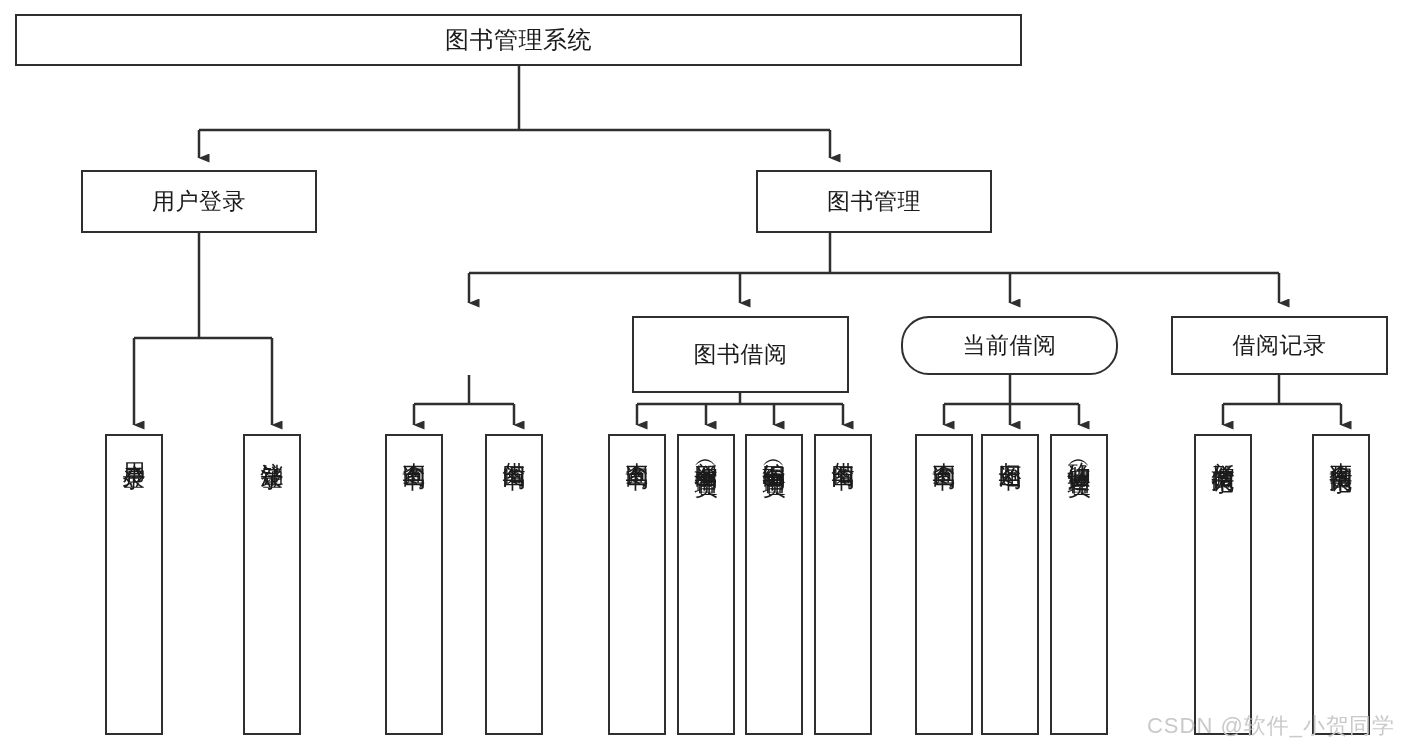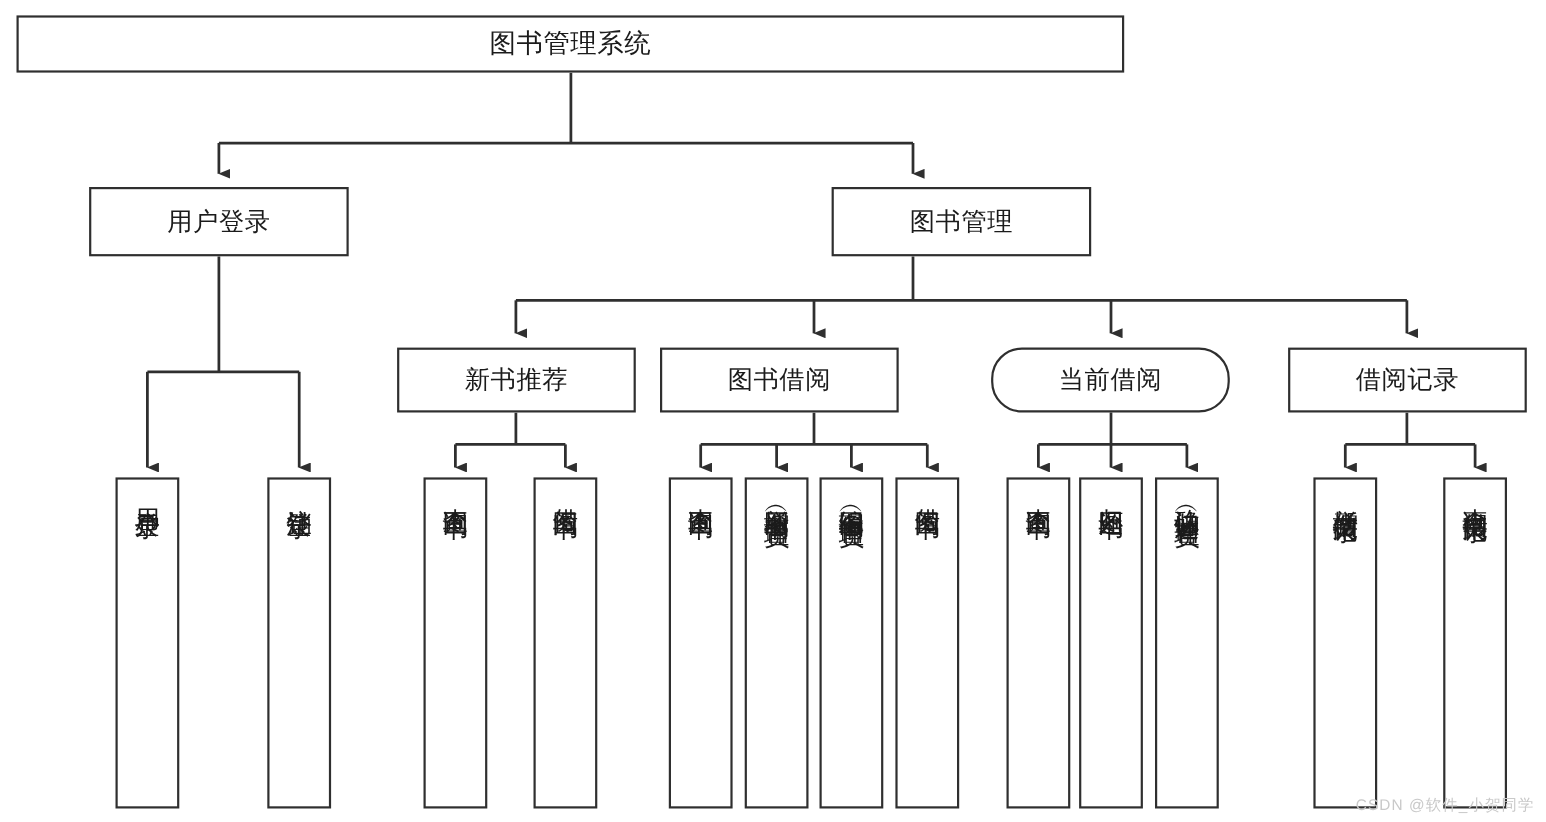--- a/index.html
+++ b/index.html
@@ -56,21 +56,21 @@
     letter-spacing: 2px;
     line-height: 1;
     margin: 0 auto;
   }
   .node.root .node-label { font-size: 24px; }
 
   .watermark {
     position: absolute;
     right: 10px;
     bottom: 6px;
-    font-size: 14px;
+    font-size: 22px;
     color: #c9c9c9;
     white-space: nowrap;
     letter-spacing: 1px;
   }
 </style>
 </head>
 <body>
 
 <div id="diagram-root">
 
@@ -128,24 +128,21 @@
     <span class="node-label">图书管理系统</span>
   </div>
 
   <div class="node horizontal" style="left:81px; top:170px; width:236px; height:63px;">
     <span class="node-label">用户登录</span>
   </div>
   <div class="node horizontal" style="left:712px; top:170px; width:236px; height:63px;margin-left:44px;">
     <span class="node-label">图书管理</span>
   </div>
 
-  <div class="node horizontal" style="left:361px; top:316px; width:217px; height:59px;">
-    <span class="node-label">新书推荐</span>
-  </div>
-  <div class="node horizontal" style="left:600px; top:316px; width:217px; height:59px;">
+  <div class="node horizontal" style="left:632px; top:316px; width:217px; height:77px;">
     <span class="node-label">图书借阅</span>
   </div>
   <div class="node horizontal" style="left:901px; top:316px; width:217px; height:59px;border-radius:28px;">
     <span class="node-label">当前借阅</span>
   </div>
   <div class="node horizontal" style="left:1171px; top:316px; width:217px; height:59px;">
     <span class="node-label">借阅记录</span>
   </div>
 
   <div class="node vertical" style="left:105px; top:434px; width:58px; height:301px;">

